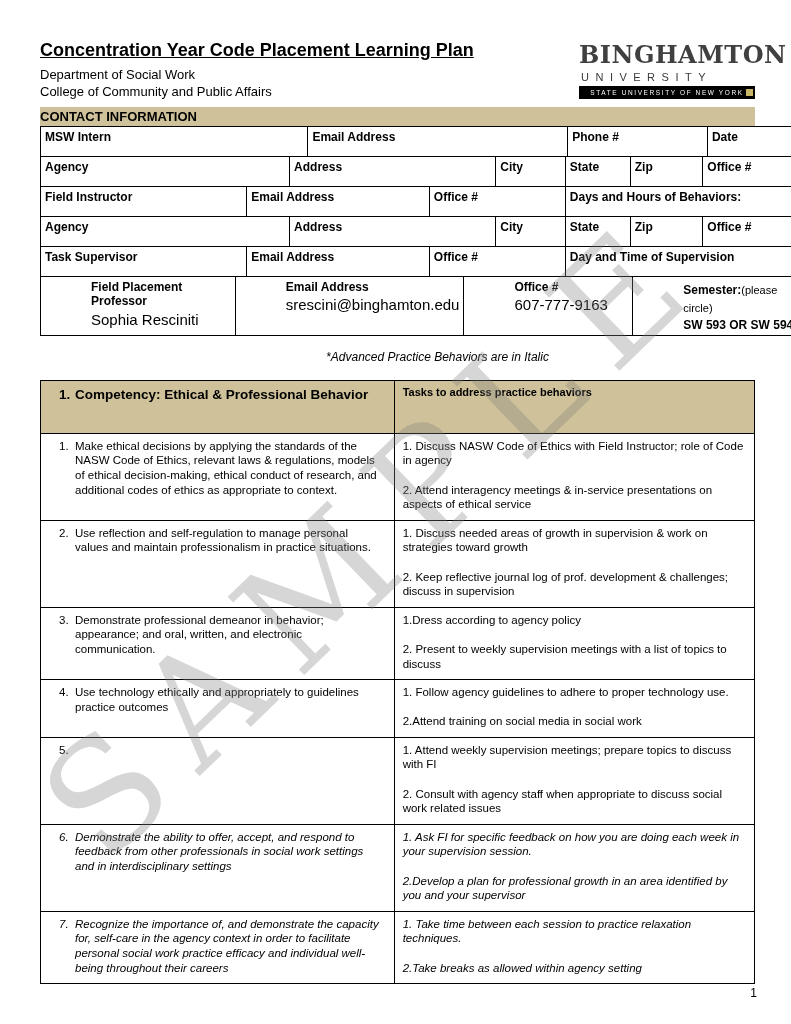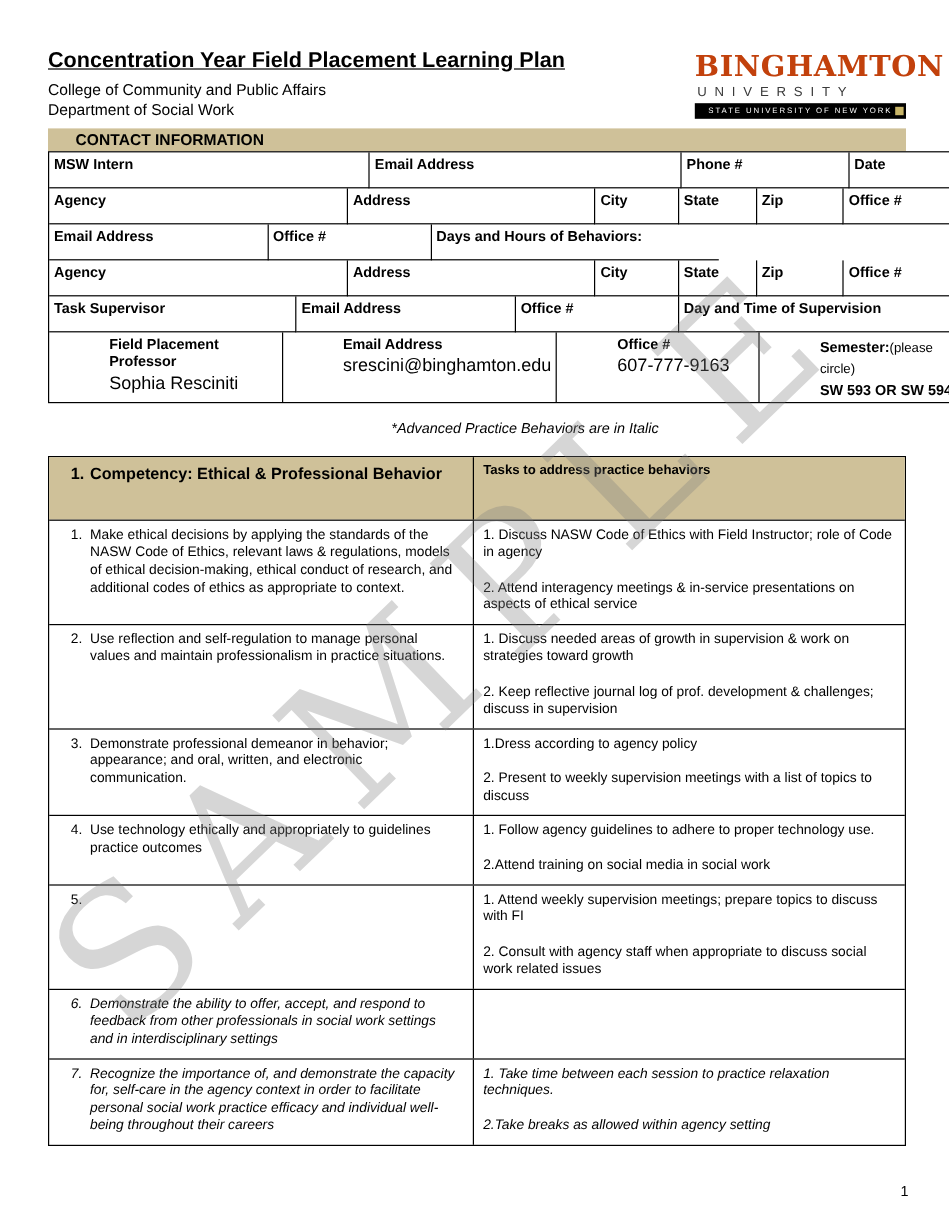--- a/index.html
+++ b/index.html
@@ -7,28 +7,28 @@
   body { font-family: "Liberation Sans", sans-serif; color: #000; }
   .page { position: relative; width: 791px; height: 1024px; background: #fff; overflow: hidden; margin: 0 auto; }
   .content { position: relative; padding: 40px 36px 0 40px; }
 
   
   .header { display: flex; justify-content: space-between; align-items: flex-start; }
   .title { font-size: 18px; font-weight: bold; text-decoration: underline; margin-bottom: 6px; white-space: nowrap; }
   .subtitle { font-size: 13px; line-height: 1.3; }
 
   .logo { width: 176px; margin-top: 0; flex: none; }
-  .logo-wordmark { font-family: "DejaVu Serif", serif; font-size: 24px; font-weight: bold; color: #c2410c; white-space: nowrap; letter-spacing: 0.5px; }
+  .logo-wordmark { font-family: "DejaVu Serif", serif; font-size: 24px; font-weight: bold; color: #404040; white-space: nowrap; letter-spacing: 0.5px; }
   .logo-university { font-size: 11px; letter-spacing: 6.5px; color: #3a3a3a; margin: 2px 0 3px 2px; white-space: nowrap; }
   .logo-bar { position: relative; background: #000; height: 13px; display: flex; align-items: center; justify-content: center; width: 176px; }
   .logo-bar-text { color: #fff; font-size: 6.5px; letter-spacing: 1.6px; white-space: nowrap; }
   .logo-bar .gold-sq { position: absolute; right: 2px; top: 3px; width: 7px; height: 7px; background: #c8b568; }
 
   
-  .section-bar { background: #cfc199; font-weight: bold; font-size: 13px; padding: 2px 23px; width: 715px; margin-top: 6px; }
+  .section-bar { background: #cfc199; font-weight: bold; font-size: 13px; padding: 2px 0; width: 715px; margin-top: 6px; }
 
   
   .table { width: 766px; border: 1px solid #000; }
   .row { display: flex; }
   .cell { border-right: 1px solid #000; border-bottom: 1px solid #000; padding: 3px 4px; min-height: 30px; }
   .cell:last-child { border-right: none; }
   .row:last-child .cell { border-bottom: none; }
   .cell-label { font-weight: bold; font-size: 12px; line-height: 1.2; }
   .cell-suffix { font-size: 11px; font-weight: normal; }
   .cell-value { font-size: 15px; margin-top: 2px; }
@@ -59,23 +59,23 @@
 </head>
 <body>
 
 <div class="page">
   <div class="watermark">SAMPLE</div>
 
   <div class="content">
 
     <div class="header">
       <div>
-        <div class="title">Concentration Year Field Placement Learning Plan</div>
+        <div class="title">Concentration Year Code Placement Learning Plan</div>
+        <div class="subtitle">Department of Social Work</div>
         <div class="subtitle">College of Community and Public Affairs</div>
-        <div class="subtitle">Department of Social Work</div>
       </div>
       <div class="logo">
         <div class="logo-wordmark">BINGHAMTON</div>
         <div class="logo-university">UNIVERSITY</div>
         <div class="logo-bar">
           <span class="logo-bar-text">STATE UNIVERSITY OF NEW YORK</span>
           <span class="gold-sq"></span>
         </div>
       </div>
     </div>
@@ -111,20 +111,23 @@
             <div class="cell-label">State</div>
           </div>
         <div class="cell" style="width:9.5%">
             <div class="cell-label">Zip</div>
           </div>
         <div class="cell" style="width:13.3%">
             <div class="cell-label">Office #</div>
           </div>
       </div>
       <div class="row">
+        <div class="cell" style="width:27%">
+            <div class="cell-label">Field Instructor</div>
+          </div>
         <div class="cell" style="width:23.9%">
             <div class="cell-label">Email Address</div>
           </div>
         <div class="cell" style="width:17.8%">
             <div class="cell-label">Office #</div>
           </div>
         <div class="cell" style="width:31.3%">
             <div class="cell-label">Days and Hours of Behaviors:</div>
           </div>
       </div>
@@ -240,20 +243,23 @@
         <div class="c-right">1. Attend weekly supervision meetings; prepare topics to discuss with FI
 
 2. Consult with agency staff when appropriate to discuss social work related issues</div>
       </div>
 
       <div class="c-row italic">
         <div class="c-left">
           <span class="c-num">6.</span>
           <span class="c-text">Demonstrate the ability to offer, accept, and respond to feedback from other professionals in social work settings and in interdisciplinary settings</span>
         </div>
+        <div class="c-right">1. Ask FI for specific feedback on how you are doing each week in your supervision session.
+
+2.Develop a plan for professional growth in an area identified by you and your supervisor</div>
       </div>
 
       <div class="c-row italic">
         <div class="c-left">
           <span class="c-num">7.</span>
           <span class="c-text">Recognize the importance of, and demonstrate the capacity for, self-care in the agency context in order to facilitate personal social work practice efficacy and individual well-being throughout their careers</span>
         </div>
         <div class="c-right">1. Take time between each session to practice relaxation techniques.
 
 2.Take breaks as allowed within agency setting</div>

